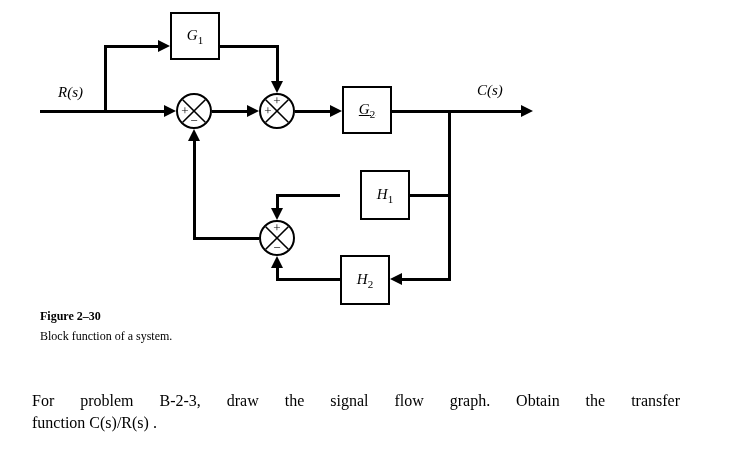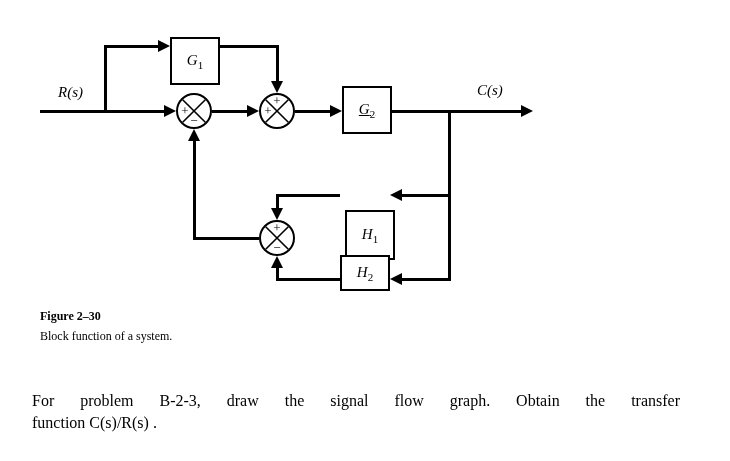--- a/index.html
+++ b/index.html
@@ -97,30 +97,30 @@
   <div class="arr down" style="left:271px; top:81px;"></div>
   <div class="arr right" style="left:247px; top:105px;"></div>
   <div class="arr right" style="left:330px; top:105px;"></div>
   <div class="arr right" style="left:521px; top:105px;"></div>
   <div class="arr left" style="left:390px; top:189px;"></div>
   <div class="arr left" style="left:390px; top:273px;"></div>
   <div class="arr down" style="left:271px; top:208px;"></div>
   <div class="arr up" style="left:271px; top:256px;"></div>
   <div class="arr up" style="left:188px; top:129px;"></div>
 
-  <div class="block" style="left:170px; top:37px;font-family:Liberation Serif, serif;">
+  <div class="block" style="left:170px; top:12px;font-family:Liberation Serif, serif;">
     <span><i>G</i><sub>1</sub></span>
   </div>
   <div class="block" style="left:342px; top:86px;text-decoration:underline;">
     <span><i>G</i><sub>2</sub></span>
   </div>
-  <div class="block" style="left:345px; top:170px; height:50px;margin-top:40px;">
+  <div class="block" style="left:360px; top:170px; height:50px;">
     <span><i>H</i><sub>1</sub></span>
   </div>
-  <div class="block" style="left:340px; top:255px; height:36px;">
+  <div class="block" style="left:340px; top:255px; height:50px;">
     <span><i>H</i><sub>2</sub></span>
   </div>
 
   <div class="sum" style="left:176px; top:93px;">
     <svg width="32" height="32" viewBox="0 0 32 32">
       <line x1="4.7" y1="4.7" x2="27.3" y2="27.3" stroke="#000" stroke-width="1.6"></line>
       <line x1="4.7" y1="27.3" x2="27.3" y2="4.7" stroke="#000" stroke-width="1.6"></line>
     </svg>
     <span class="sign" style="left:2px; top:11px;">+</span>
     <span class="sign" style="left:11px; top:21px;">−</span>

